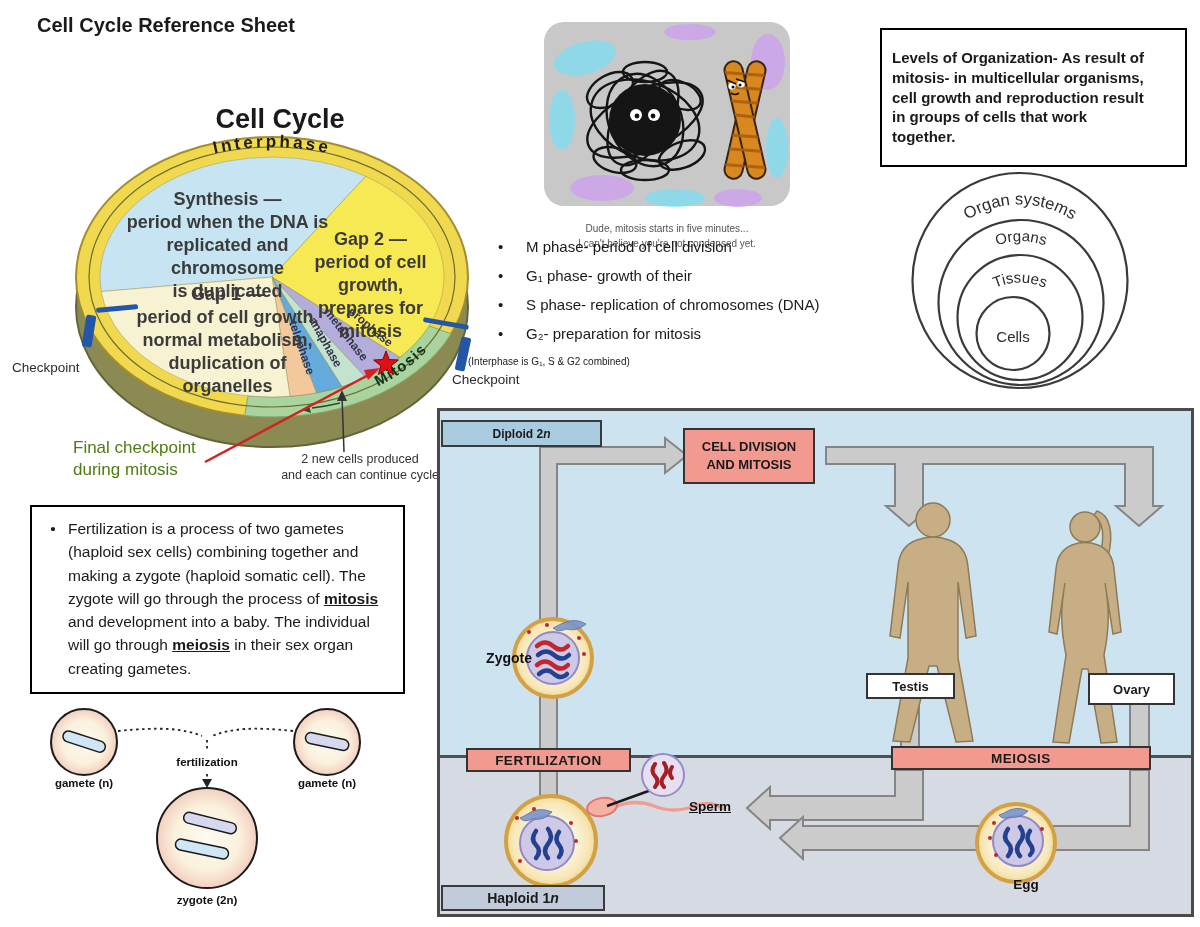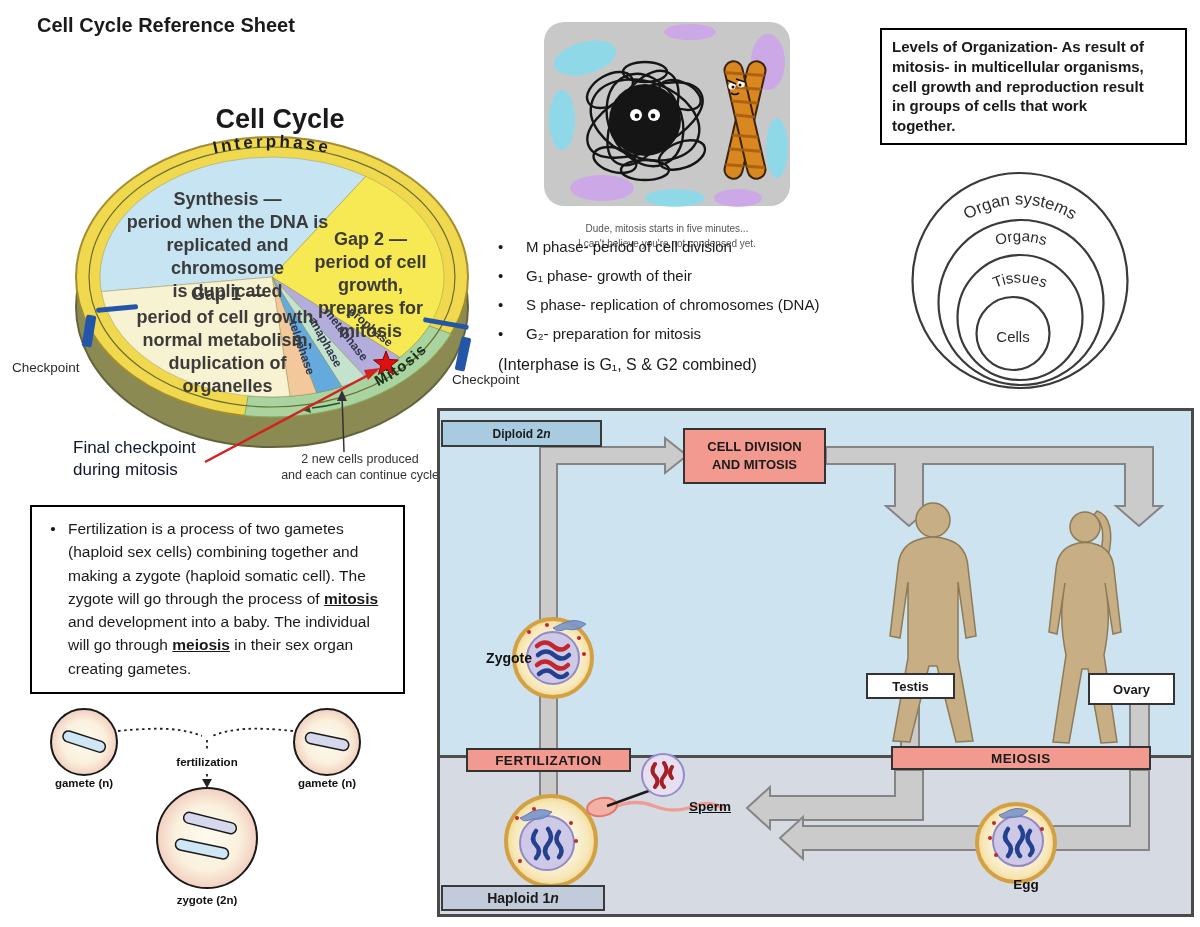--- a/index.html
+++ b/index.html
@@ -9,43 +9,43 @@
   .pre{white-space:pre-line;}
   #sheet-title{left:37px;top:14px;font-size:20px;font-weight:bold;}
   #pie-heading{left:110px;top:72px;width:340px;font-size:27px;font-weight:bold;text-align:center;margin-top:32px;}
   .sector-text{font-size:18px;line-height:1.28;font-weight:600;color:#3b3b3b;text-align:center;}
   #synthesis-text{left:110px;top:188px;width:235px;}
   #gap2-text{left:288px;top:228px;width:165px;}
   #gap1-text{left:135px;top:283px;width:185px;}
   .checkpoint-label{font-size:13.5px;color:#2b2b2b;}
   #checkpoint-left{left:12px;top:360px;}
   #checkpoint-right{left:452px;top:372px;}
-  #final-checkpoint{left:73px;top:437px;font-size:17px;line-height:1.3;color:#0f172a;}
+  #final-checkpoint{left:73px;top:437px;font-size:17px;line-height:1.3;color:#4d7c0f;}
   #two-new-cells{left:270px;top:452px;width:180px;font-size:12.5px;line-height:1.25;color:#333;text-align:center;}
   #cartoon-caption{left:538px;top:222px;width:258px;font-size:10px;line-height:1.45;color:#555;text-align:center;}
   #phase-notes{left:498px;top:238px;width:420px;}
   .bullet-row{display:flex;margin-bottom:12px;font-size:15px;}
   .bullet-row .b{width:28px;flex:0 0 28px;}
-  #interphase-note{left:498px;top:356px;font-size:16px;}
-  #levels-box{left:880px;top:28px;width:283px;border:2px solid #000;padding:7px 10px;
+  #interphase-note{left:468px;top:356px;font-size:10px;}
+  #levels-box{left:880px;top:28px;width:283px;border:2px solid #000;padding:18px 10px;
               font-size:15px;font-weight:600;line-height:1.32;}
   #fert-box{left:30px;top:505px;width:352px;border:2px solid #000;padding:10px 13px 12px 6px;
             font-size:15.5px;line-height:1.5;}
   #fert-box .b{width:30px;flex:0 0 30px;text-align:center;}
   #fert-box{display:flex;}
   .bu{font-weight:bold;text-decoration:underline;}
   
   #life-cycle{left:437px;top:408px;width:757px;height:509px;border:3px solid #4a4a4a;box-sizing:border-box;
      background:linear-gradient(#cde3ef 0 344px,#4f4f4f 344px 347px,#d6dbe3 347px 100%);}
   #life-cycle svg{position:absolute;left:0;top:0;z-index:1;}
   .lc-box{position:absolute;z-index:2;box-sizing:border-box;display:flex;align-items:center;justify-content:center;
           font-weight:bold;border:2px solid #333;}
   #diploid-box{left:1px;top:9px;width:161px;height:27px;background:#a9cbdf;font-size:12px;border-color:#3a3a3a;}
   #haploid-box{left:1px;top:474px;width:164px;height:26px;background:#c2cbda;font-size:14px;border-color:#3a3a3a;}
-  #celldiv-box{left:243px;top:17px;width:143px;height:56px;background:#f29a90;font-size:13px;text-align:center;line-height:1.35;}
+  #celldiv-box{left:243px;top:17px;width:132px;height:56px;background:#f29a90;font-size:13px;text-align:center;line-height:1.35;}
   #fertilization-bar{left:26px;top:337px;width:165px;height:24px;background:#f29a90;font-size:13.5px;letter-spacing:.5px;}
   #meiosis-bar{left:451px;top:335px;width:260px;height:24px;background:#f29a90;font-size:13.5px;letter-spacing:.5px;}
   #testis-box{left:426px;top:262px;width:89px;height:26px;background:#fff;font-size:13px;}
   #ovary-box{left:648px;top:262px;width:87px;height:32px;background:#fff;font-size:13px;}
   .lc-label{position:absolute;z-index:2;font-weight:bold;font-size:13.5px;color:#111;}
   #zygote-label{left:20px;top:239px;width:72px;text-align:right;font-size:14px;}
   #sperm-label{left:249px;top:388px;text-decoration:underline;}
   #egg-label{left:556px;top:466px;width:60px;text-align:center;}
 </style>
 </head>

